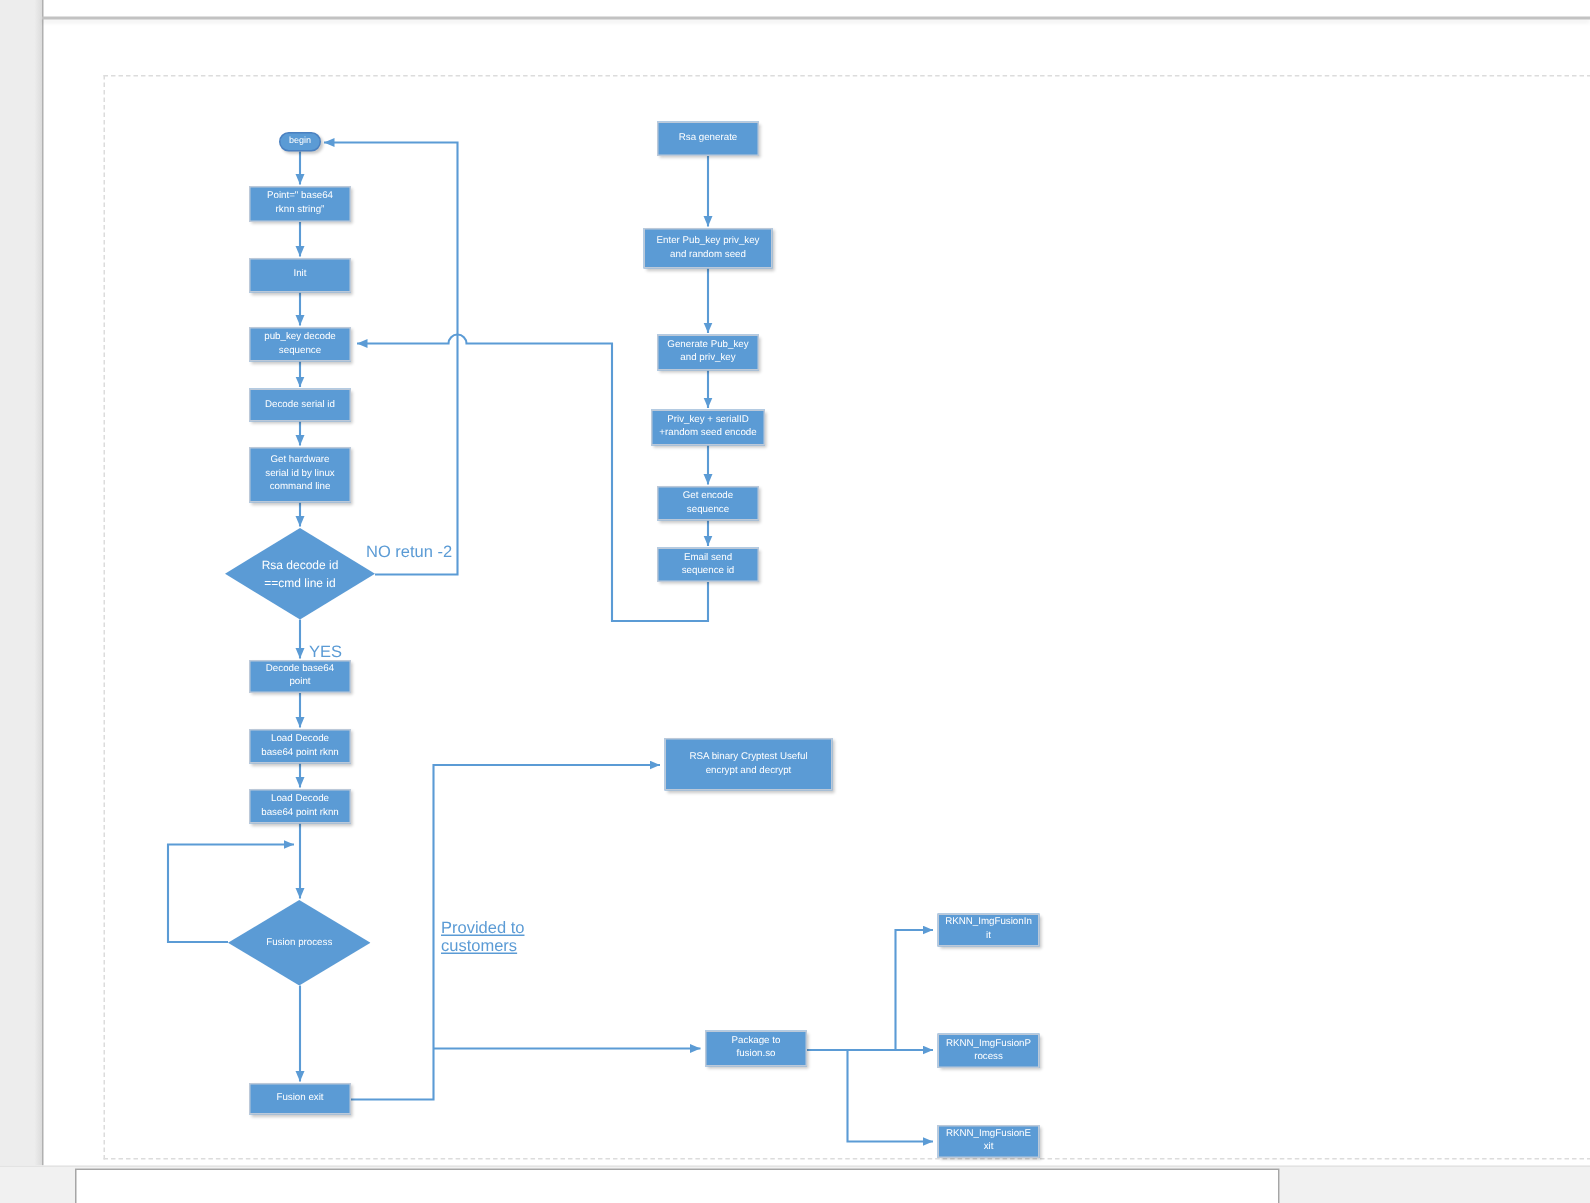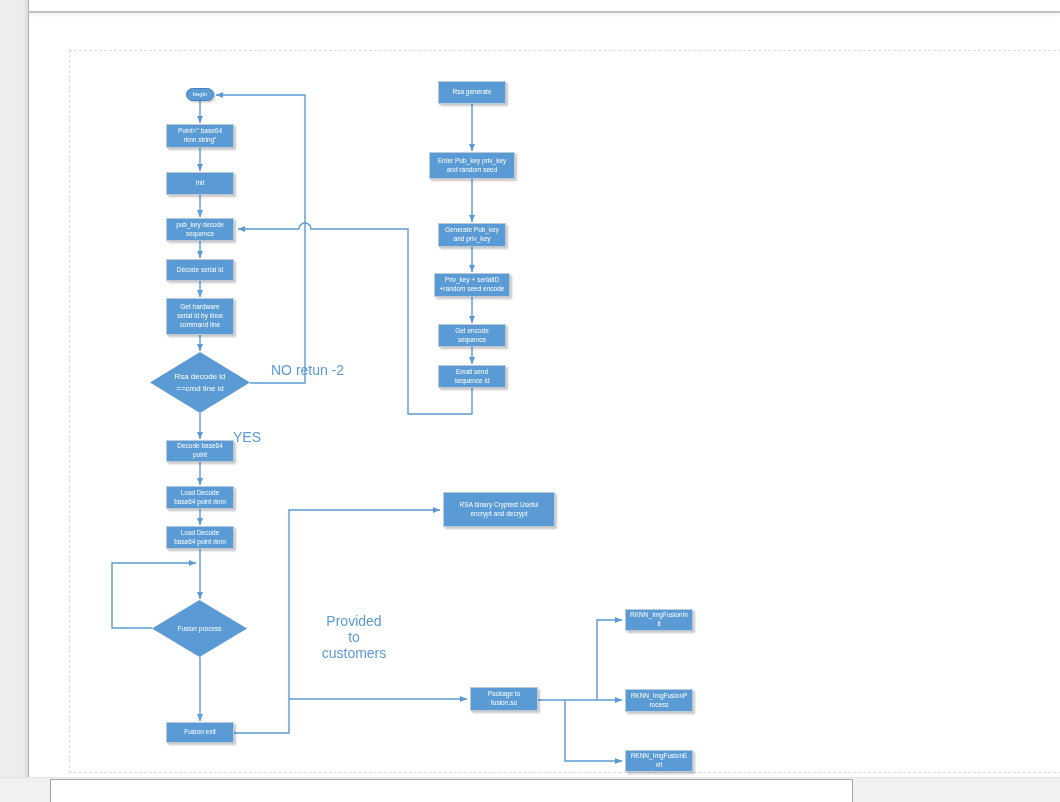--- a/index.html
+++ b/index.html
@@ -26,23 +26,23 @@
       box-shadow:1.5px 1.5px 2px rgba(0,0,0,0.22);padding:1px 3px;}
   .node.stadium{border-radius:7px;border:1px solid var(--begin-border,#4a80c0);font-size:6px;}
   .node.wrap-hard{word-break:break-all;white-space:normal;padding:1px 4px;}
   .diamond{position:absolute;box-sizing:border-box;background:var(--node-fill,#5b9bd5);
       color:var(--node-text,#fff);display:flex;align-items:center;justify-content:center;
       text-align:center;white-space:pre-line;
       clip-path:polygon(50% 0,100% 50%,50% 100%,0 50%);
       filter:drop-shadow(1.5px 1.5px 1.5px rgba(0,0,0,0.3));}
   .diamond.big{font-size:8px;line-height:1.5;}
   .diamond.small{font-size:6.5px;}
-  .flow-label{position:absolute;color:var(--label-text,#5b9bd5);font-size:14px;
-      white-space:pre-line;margin-left:27px;}
-  .flow-label.center{text-align:center;}
+  .flow-label{position:absolute;color:var(--label-text,#5b9bd5);font-size:11px;
+      white-space:pre-line;}
+  .flow-label.center{text-decoration:underline;}
   
   svg.connectors{position:absolute;left:0;top:0;width:1060px;height:802px;pointer-events:none;}
   svg.connectors path{stroke:var(--connector,#5b9bd5);stroke-width:1.4;fill:none;}
   svg.connectors marker path{fill:var(--connector,#5b9bd5);stroke:none;}
 </style>
 </head>
 <body>
 
 <div id="app">
 

